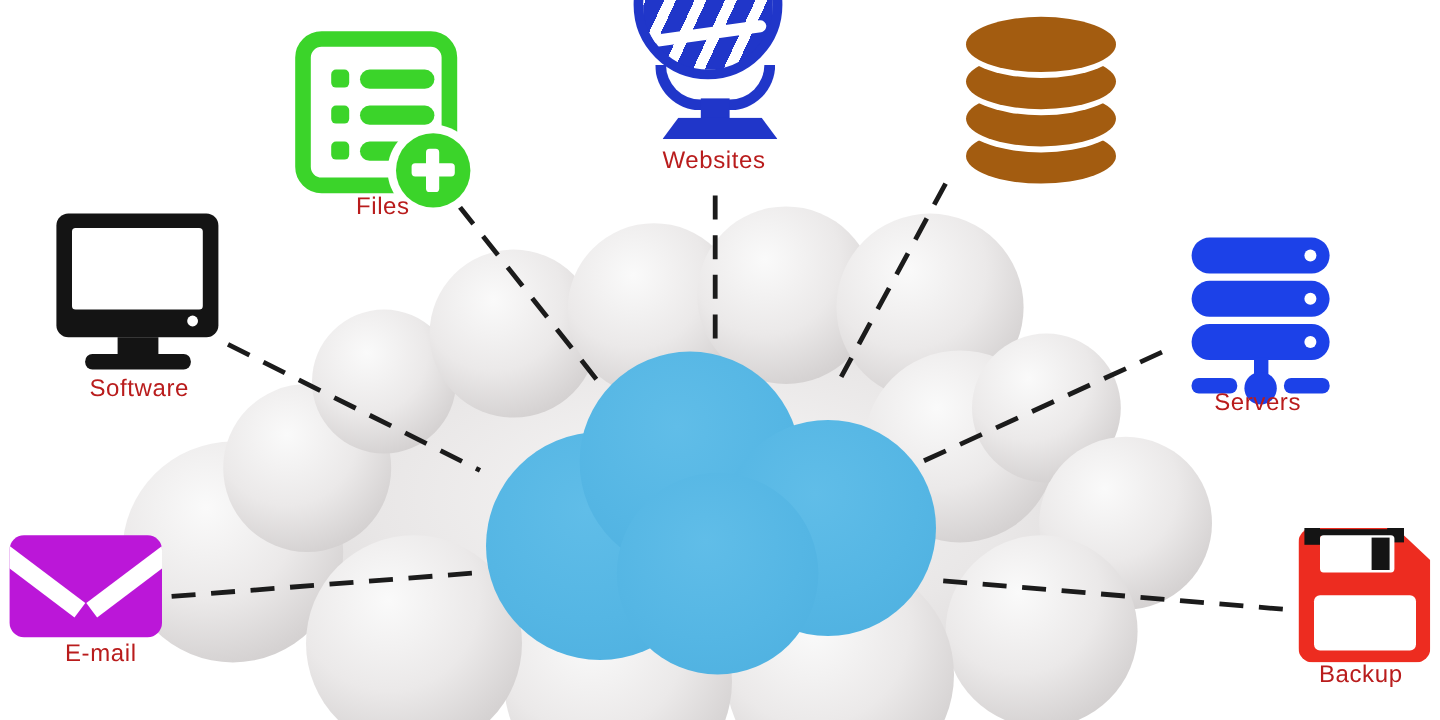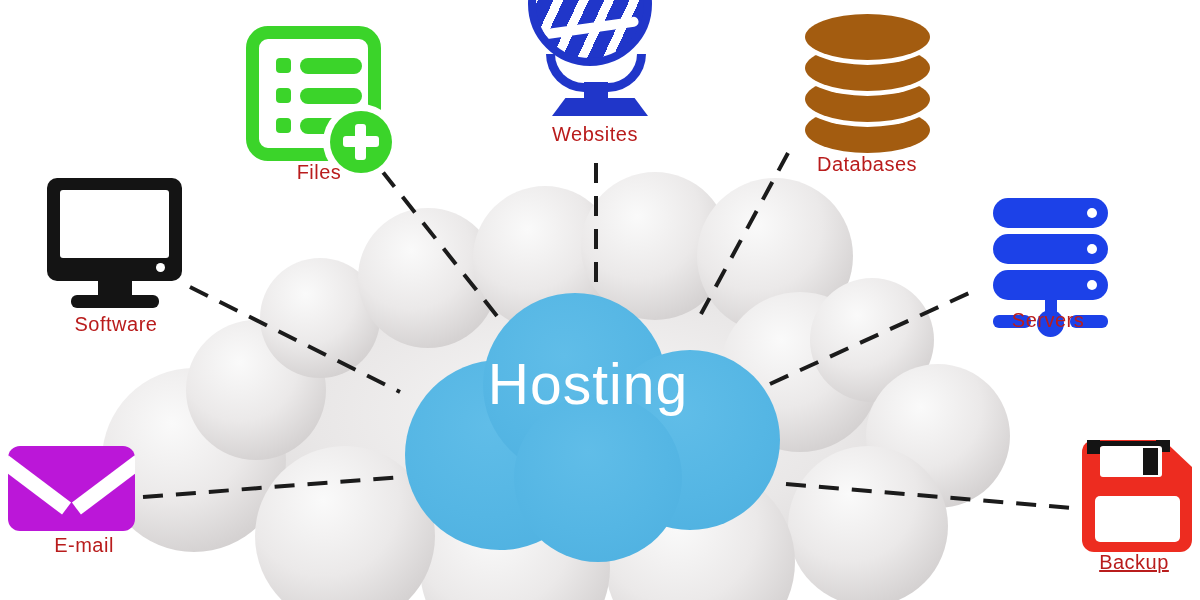--- a/index.html
+++ b/index.html
@@ -114,21 +114,20 @@
     <line x1="143" y1="497" x2="402" y2="477"></line>
   </svg>
 
   <div class="blue-cloud">
     <div class="bl" style="left:405px;top:360px;width:190px;height:190px;"></div>
     <div class="bl" style="left:483px;top:293px;width:184px;height:184px;"></div>
     <div class="bl" style="left:600px;top:350px;width:180px;height:180px;"></div>
     <div class="bl" style="left:514px;top:394px;width:168px;height:168px;"></div>
   </div>
   <div class="center-title">
-    <div>Hosting</div>
   </div>
 
   <div class="icon" style="left:45px;top:176px;width:140px;height:135px;">
     <div class="p mon-frame"></div>
     <div class="p mon-screen"></div>
     <div class="p mon-dot"></div>
     <div class="p mon-stand"></div>
     <div class="p mon-base"></div>
   </div>
   <div class="node-label" style="left:116px;top:313px;">Software</div>
@@ -157,49 +156,48 @@
     <div class="p globe-base"></div>
   </div>
   <div class="node-label" style="left:595px;top:123px;">Websites</div>
 
   <div class="icon" style="left:803px;top:14px;width:129px;height:141px;">
     <div class="p db-disc" style="top:0;z-index:4;"></div>
     <div class="p db-disc" style="top:31px;z-index:3;"></div>
     <div class="p db-disc" style="top:62px;z-index:2;"></div>
     <div class="p db-disc" style="top:93px;z-index:1;"></div>
   </div>
-  <div class="node-label" style="left:867px;top:153px;">Databases</div>
 
   <div class="icon" style="left:991px;top:198px;width:119px;height:142px;">
     <div class="p srv-bar" style="top:0;">
         <div class="p srv-dot"></div>
       </div>
     <div class="p srv-bar" style="top:36px;">
         <div class="p srv-dot"></div>
       </div>
     <div class="p srv-bar" style="top:72px;">
         <div class="p srv-dot"></div>
       </div>
     <div class="p srv-stem"></div>
     <div class="p srv-foot" style="left:2px;"></div>
     <div class="p srv-foot" style="left:79px;"></div>
     <div class="p srv-node"></div>
   </div>
-  <div class="node-label" style="left:1048px;top:309px;">Servers</div>
+  <div class="node-label" style="left:1048px;top:325px;">Servers</div>
 
   <div class="icon" style="left:1080px;top:440px;width:114px;height:116px;">
     <div class="p bk-body"></div>
     <div class="p bk-strip"></div>
     <div class="p bk-tabL"></div>
     <div class="p bk-tabR"></div>
     <div class="p bk-shutter"></div>
     <div class="p bk-slider"></div>
     <div class="p bk-label"></div>
   </div>
-  <div class="node-label" style="left:1134px;top:551px;text-decoration:underline;">Backup</div>
+  <div class="node-label" style="left:1134px;top:551px;">Backup</div>
 
   <div class="icon" style="left:8px;top:446px;width:131px;height:90px;">
     <div class="p env">
       <div class="p env-vl"></div>
       <div class="p env-vr"></div>
     </div>
   </div>
   <div class="node-label" style="left:84px;top:534px;">E-mail</div>
 
 </div>

